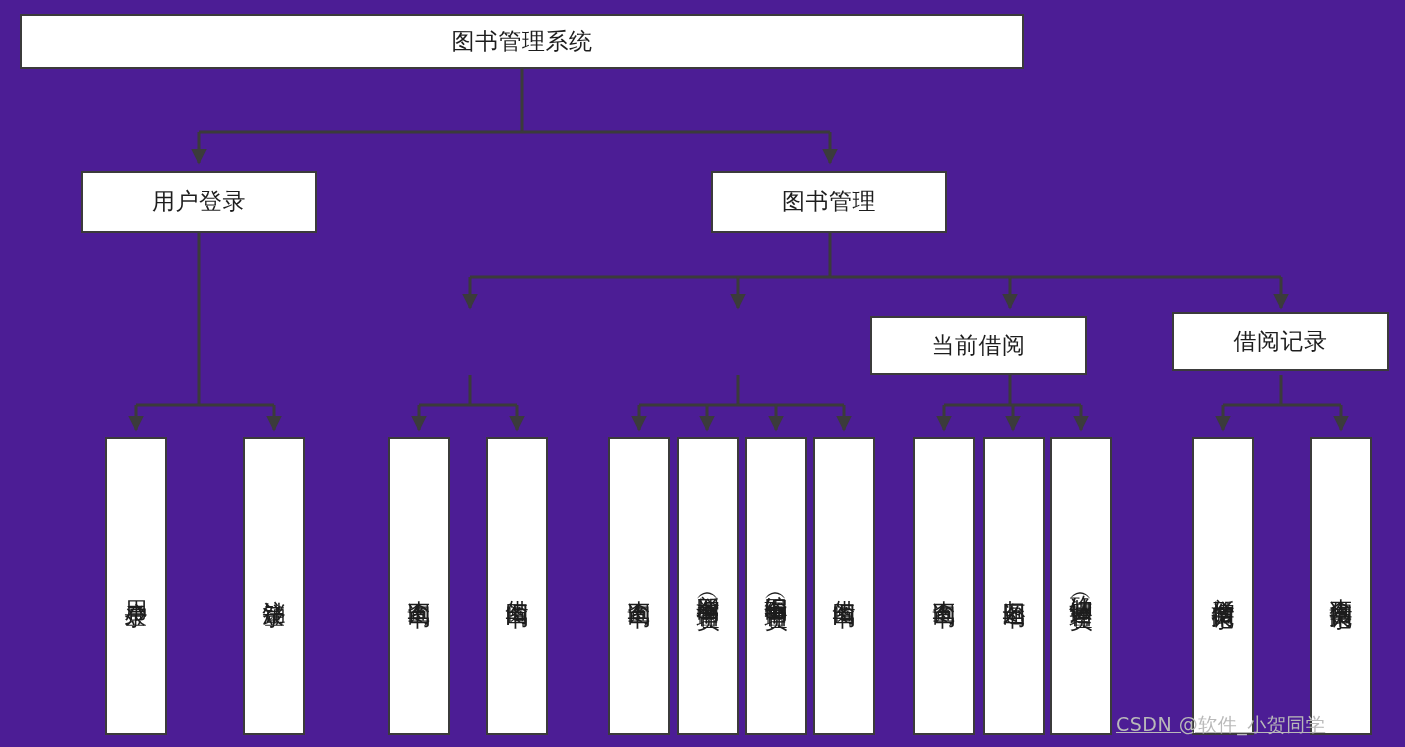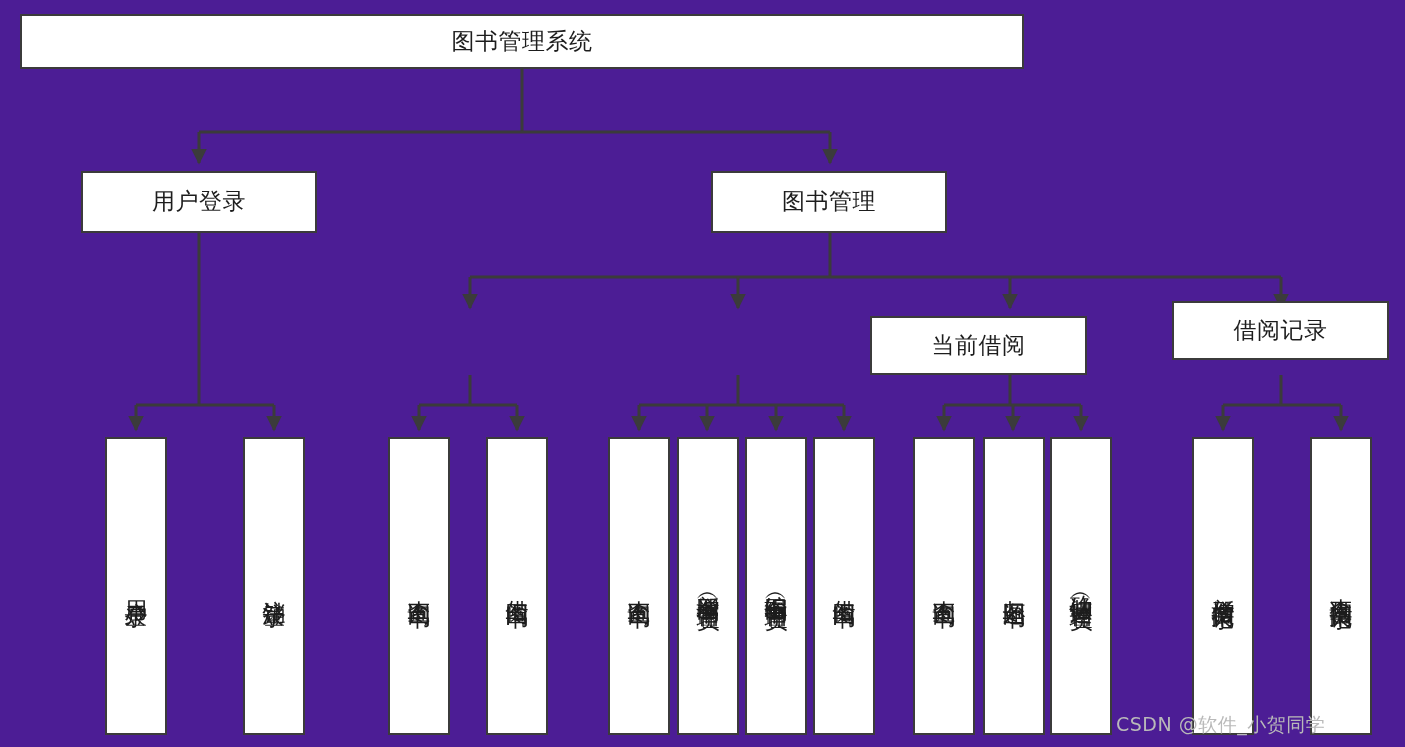--- a/index.html
+++ b/index.html
@@ -57,20 +57,21 @@
   }
   #watermark {
     position: absolute;
     left: 1116px;
     top: 712px;
     font-size: 19px;
     color: #b9b9b9;
     white-space: nowrap;
     font-family: "DejaVu Sans", "Liberation Sans", sans-serif;
     letter-spacing: 0.5px;
+    text-decoration: underline;
   }
 </style>
 </head>
 <body>
 
 <div id="stage">
 
   <svg id="diagram-svg" viewBox="0 0 1405 747" xmlns="http://www.w3.org/2000/svg">
     <defs>
       <marker id="arrow" viewBox="0 0 10 10" refX="9" refY="5" markerWidth="5.2" markerHeight="5.2" orient="auto-start-reverse">
@@ -128,21 +129,21 @@
   <div class="node" id="node-l2-0" style="left: 81px; top: 171px; width: 236px; height: 62px;">
     <span class="node-label-h">用户登录</span>
   </div>
   <div class="node" id="node-l2-1" style="left: 711px; top: 171px; width: 236px; height: 62px;">
     <span class="node-label-h">图书管理</span>
   </div>
 
   <div class="node" id="node-l3-2" style="left: 870px; top: 316px; width: 217px; height: 59px;">
     <span class="node-label-h">当前借阅</span>
   </div>
-  <div class="node" id="node-l3-3" style="left: 1172px; top: 301px; width: 217px; height: 59px;">
+  <div class="node" id="node-l3-3" style="left: 1172px; top: 312px; width: 217px; height: 59px;">
     <span class="node-label-h">借阅记录</span>
   </div>
 
   <div class="node leaf" id="node-leaf-0" style="left: 105px; top: 437px; width: 62px; height: 298px;">
     <span class="node-label-v">用户登录</span>
   </div>
   <div class="node leaf" id="node-leaf-1" style="left: 243px; top: 437px; width: 62px; height: 298px;">
     <span class="node-label-v">注销登录</span>
   </div>
   <div class="node leaf" id="node-leaf-2" style="left: 388px; top: 437px; width: 62px; height: 298px;">

